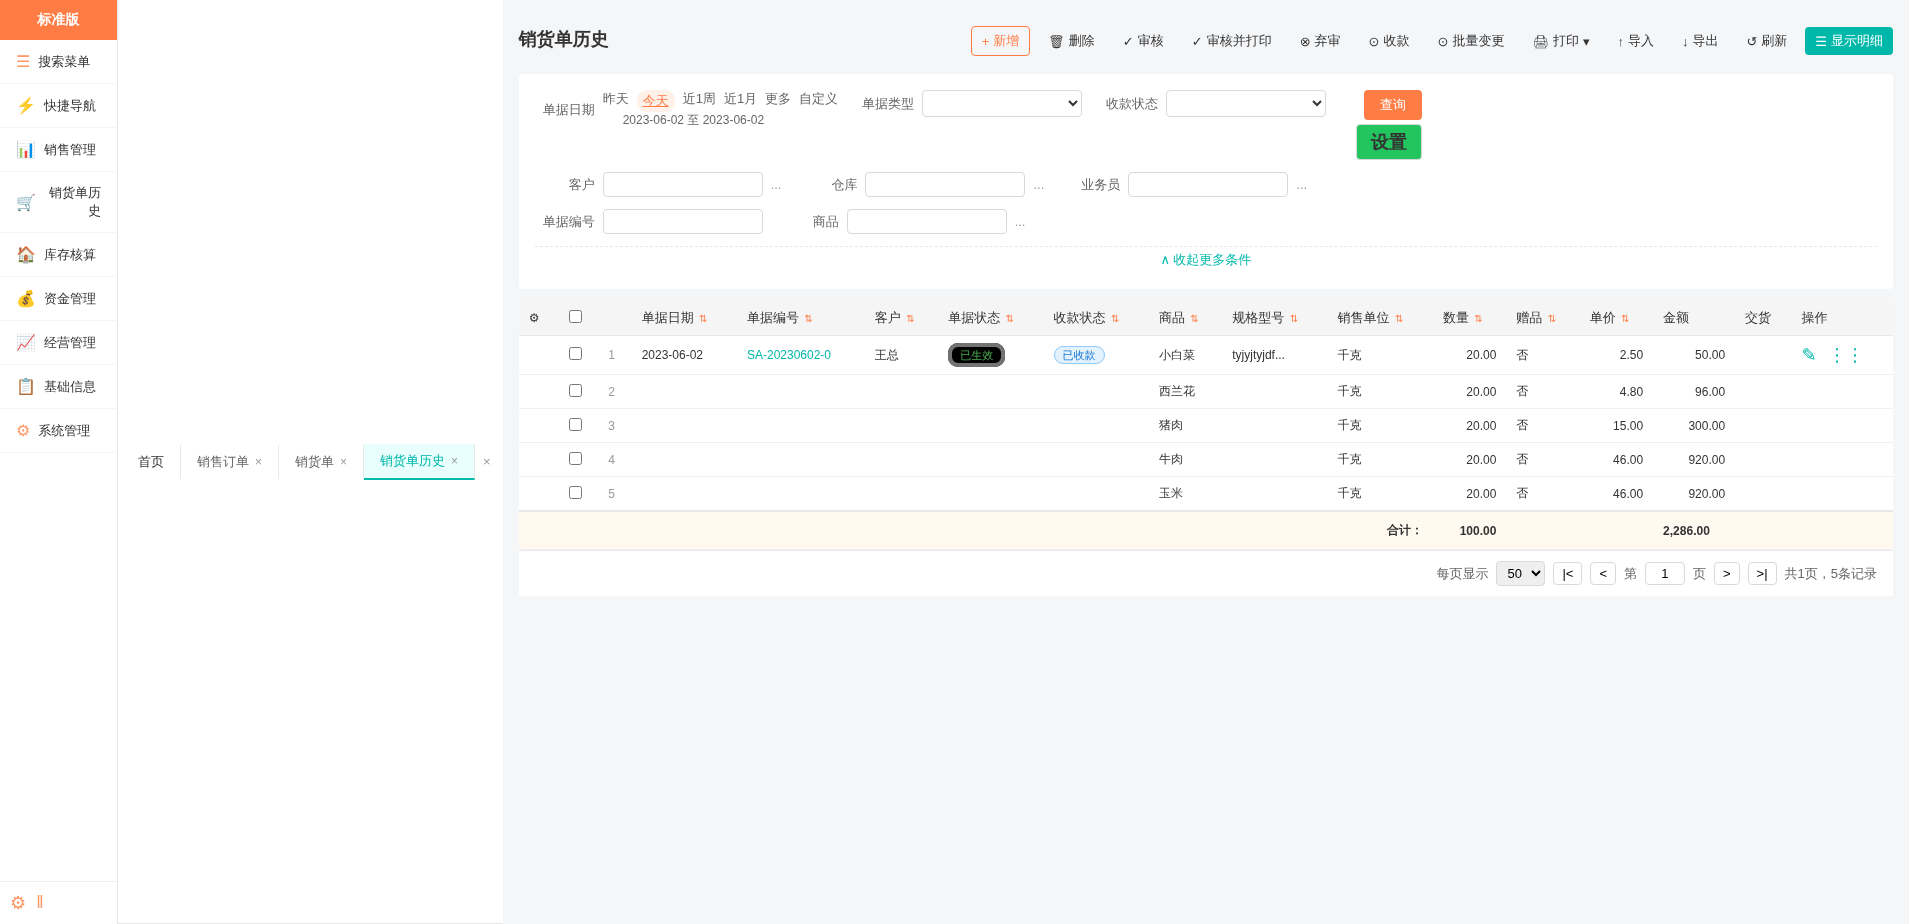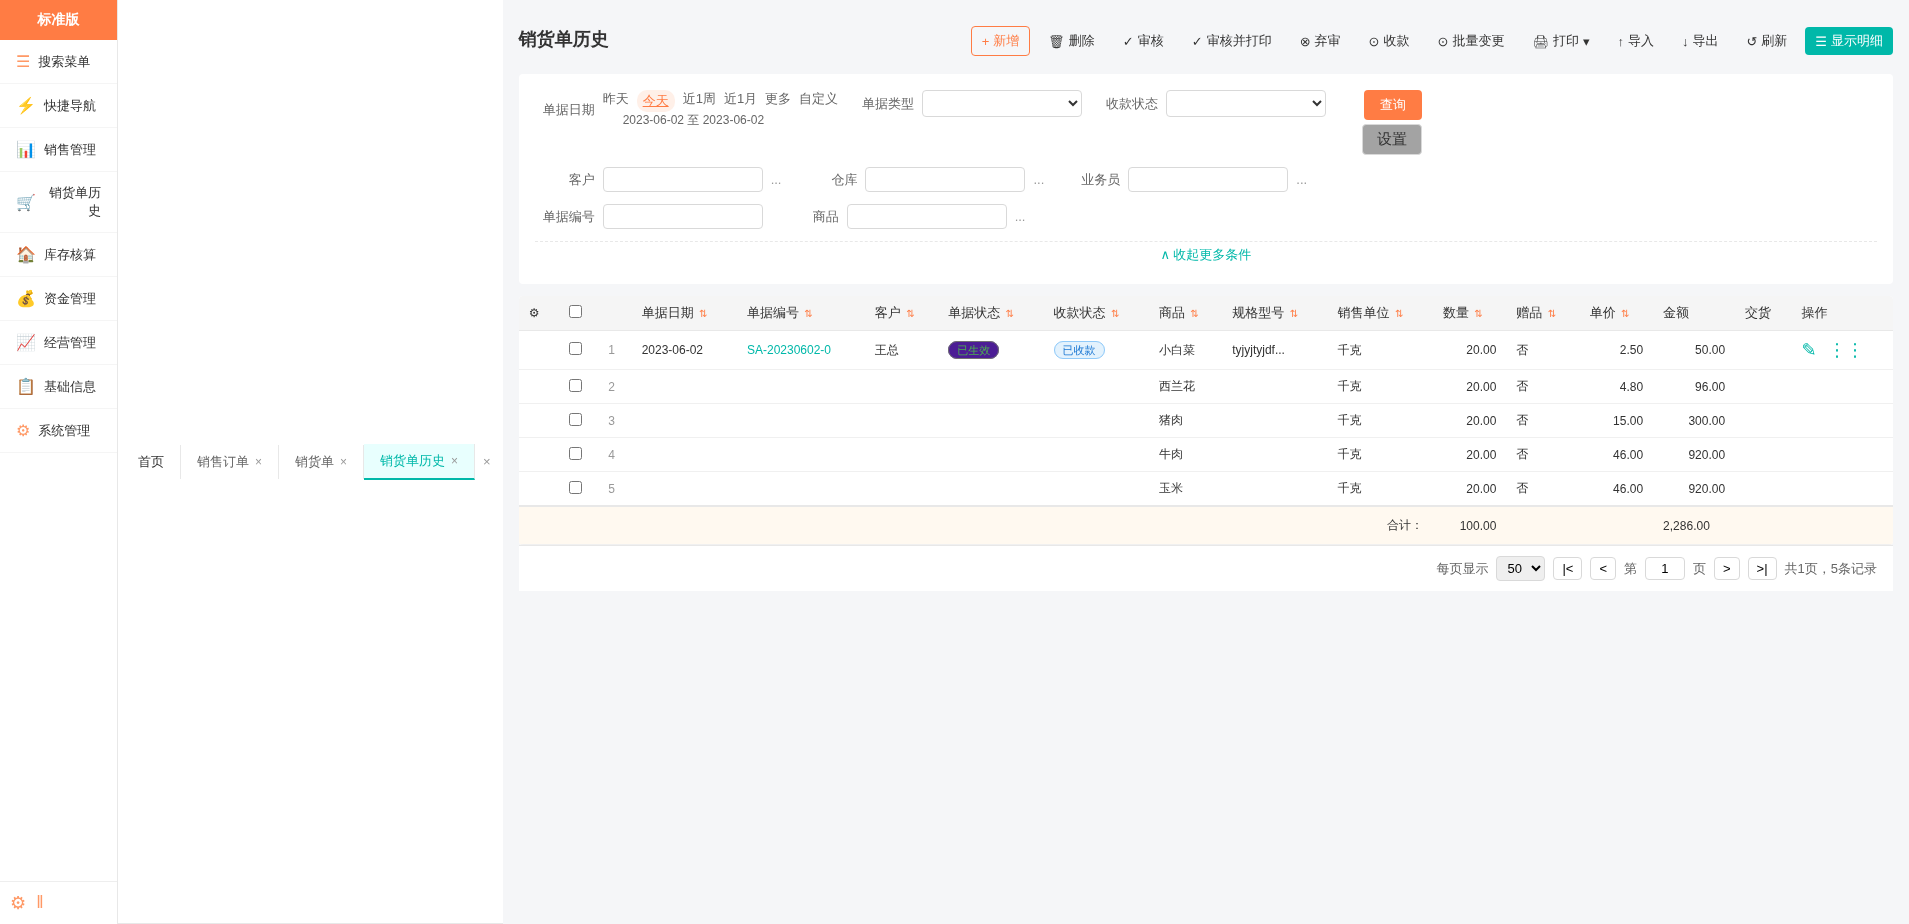--- a/index.html
+++ b/index.html
@@ -53,43 +53,43 @@
     .table-wrap { background: #fff; border-radius: 4px; overflow: hidden; }
     .data-table { width: 100%; border-collapse: collapse; }
     .data-table th { background: #f5f5f5; padding: 8px 10px; text-align: left; color: #333; font-weight: normal; border-bottom: 1px solid #e8e8e8; white-space: nowrap; font-size: 12px; }
     .data-table td { padding: 8px 10px; border-bottom: 1px solid #f0f0f0; color: #333; font-size: 12px; }
     .data-table .row-num { color: #999; text-align: center; width: 40px; }
     .data-table .checkbox-col { width: 30px; text-align: center; }
     .sort-icon { color: #ff7c44; margin-left: 2px; font-size: 10px; }
     
     
     .badge { padding: 2px 8px; border-radius: 10px; font-size: 11px; }
-    .badge-green { background: #4c1d95; color: #4caf50; border: 1px solid #737373; }
+    .badge-green { background: #000000; color: #4caf50; border: 4px solid #737373; }
     .badge-blue { background: #e3f2fd; color: #1976d2; border: 1px solid #90caf9; }
     
     
     .action-btn { color: #00b8a9; cursor: pointer; font-size: 18px; }
     .action-btn2 { color: #00b8a9; cursor: pointer; font-size: 18px; margin-left: 8px; }
     
     
     .gear-col { width: 40px; text-align: center; }
     
     
     .summary-row { background: #fff9f0; border-top: 2px solid #e8e8e8; }
-    .summary-row td { font-weight: normal; padding: 10px; }
+    .summary-row td { font-weight: bold; padding: 10px; }
     
     
     .pagination { display: flex; align-items: center; justify-content: flex-end; padding: 10px 16px; background: #fff; border-top: 1px solid #e8e8e8; gap: 8px; font-size: 12px; color: #666; }
     .page-btn { border: 1px solid #d9d9d9; background: #fff; padding: 3px 8px; border-radius: 4px; cursor: pointer; }
     .page-input { border: 1px solid #d9d9d9; border-radius: 4px; padding: 3px 6px; width: 40px; text-align: center; }
     .page-select { border: 1px solid #d9d9d9; border-radius: 4px; padding: 3px 6px; }
     
     
     .query-btn { background: #ff7c44; color: white; border: none; border-radius: 4px; padding: 6px 16px; cursor: pointer; font-size: 13px; }
-    .set-btn { background: #a3a3a3; color: #333; border: 1px solid #d9d9d9; border-radius: 4px; padding: 5px 14px; cursor: pointer; font-size: 15px; margin-top: 4px; }
+    .set-btn { background: #22c55e; color: #333; border: 1px solid #d9d9d9; border-radius: 4px; padding: 5px 14px; cursor: pointer; font-size: 18px; margin-top: 4px; font-weight: bold; }
     
     .filter-actions { display: flex; flex-direction: column; align-items: flex-end; justify-content: flex-start; min-width: 80px; }
     
     .page-header { display: flex; align-items: center; justify-content: space-between; padding: 10px 0 6px 0; }
   </style>
 </head>
 <body>
 
 <div class="sidebar">
   <div class="sidebar-logo">标准版</div>

